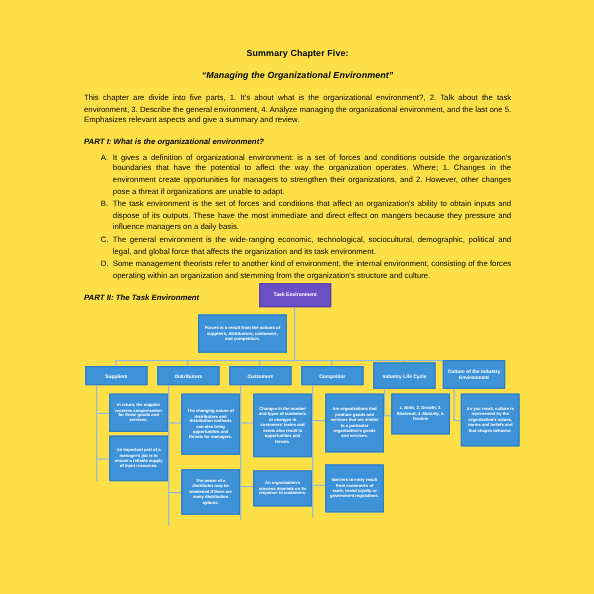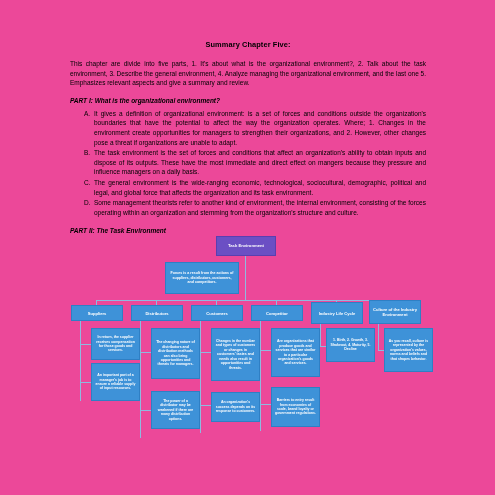--- a/index.html
+++ b/index.html
@@ -14,21 +14,21 @@
     color: #000000;
     overflow: hidden;
     position: relative;
   }
 
   .page {
     position: absolute;
     left: 0; top: 0;
     width: 495px;
     height: 495px;
-    background: #ec4899;
+    background: #fde047;
   }
 
   
   .doc {
     position: absolute;
     left: 70px;
     top: 40px;
     width: 356px;
   }
   .title {
@@ -138,20 +138,21 @@
   .vline { width: 1px; }
   .hline { height: 1px; }
 </style>
 </head>
 <body>
 
 <div class="page">
 
   <div class="doc">
     <div class="title">Summary Chapter Five:</div>
+    <div class="subtitle">“Managing the Organizational Environment”</div>
     <div class="intro">This chapter are divide into five parts, 1. It's about what is the organizational environment?, 2. Talk about the task environment, 3. Describe the general environment, 4. Analyze managing the organizational environment, and the last one 5. Emphasizes relevant aspects and give a summary and review.</div>
 
     <div class="part-head">PART I: What is the organizational environment?</div>
 
     <div class="list">
       <div class="list-item">
         <div class="list-marker">A.</div>
         <div class="list-text">It gives a definition of organizational environment: is a set of forces and conditions outside the organization's boundaries that have the potential to affect the way the organization operates. Where; 1. Changes in the environment create opportunities for managers to strengthen their organizations, and 2. However, other changes pose a threat if organizations are unable to adapt.</div>
       </div>
       <div class="list-item">

